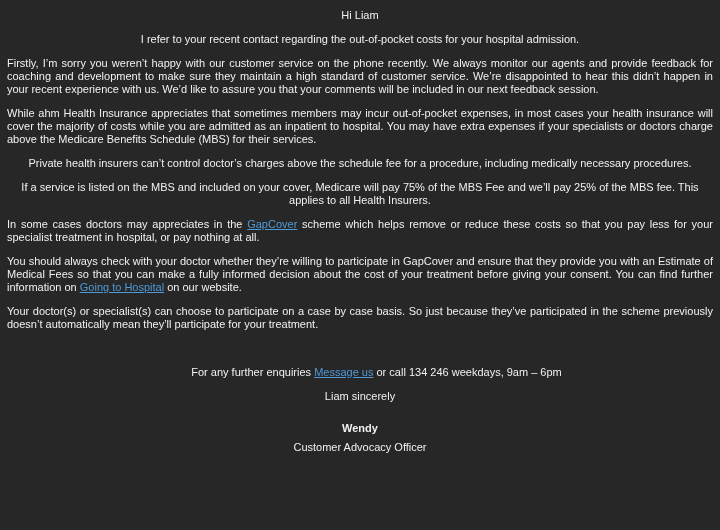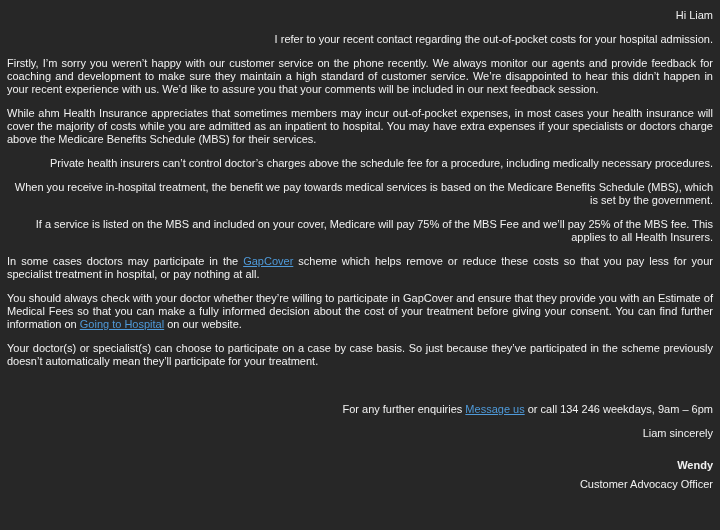--- a/index.html
+++ b/index.html
@@ -17,21 +17,21 @@
   }
   .letter {
     padding: 9px 7px 0 7px;
   }
   .letter p {
     margin: 0 0 11px 0;
     line-height: 13px;
     text-align: justify;
   }
   .letter p.single {
-    text-align: right;
+    text-align: center;
   }
   a.doc-link {
     color: #4f9ad9;
     text-decoration: underline;
     cursor: pointer;
   }
   p.contact-line {
     margin-top: 35px;
     margin-left: 33px;
   }
@@ -52,26 +52,25 @@
   <p class="single">Hi Liam</p>
 
   <p class="single">I refer to your recent contact regarding the out-of-pocket costs for your hospital admission.</p>
 
   <p>Firstly, I’m sorry you weren’t happy with our customer service on the phone recently. We always monitor our agents and provide feedback for coaching and development to make sure they maintain a high standard of customer service. We’re disappointed to hear this didn’t happen in your recent experience with us. We’d like to assure you that your comments will be included in our next feedback session.</p>
 
   <p>While ahm Health Insurance appreciates that sometimes members may incur out-of-pocket expenses, in most cases your health insurance will cover the majority of costs while you are admitted as an inpatient to hospital. You may have extra expenses if your specialists or doctors charge above the Medicare Benefits Schedule (MBS) for their services.</p>
 
   <p class="single">Private health insurers can’t control doctor’s charges above the schedule fee for a procedure, including medically necessary procedures.</p>
 
-  <p class="single">When you receive in-hospital treatment, the benefit we pay towards medical services is based on the Medicare Benefits Schedule (MBS), which is set by the government.</p>
 
   <p class="single">If a service is listed on the MBS and included on your cover, Medicare will pay 75% of the MBS Fee and we’ll pay 25% of the MBS fee. This applies to all Health Insurers.</p>
 
 
-  <p><span>In some cases doctors may participate in the </span><a class="doc-link">GapCover</a><span> scheme which helps remove or reduce these costs so that you pay less for your specialist treatment in hospital, or pay nothing at all.</span></p>
+  <p><span>In some cases doctors may appreciates in the </span><a class="doc-link">GapCover</a><span> scheme which helps remove or reduce these costs so that you pay less for your specialist treatment in hospital, or pay nothing at all.</span></p>
 
 
   <p><span>You should always check with your doctor whether they’re willing to participate in GapCover and ensure that they provide you with an Estimate of Medical Fees so that you can make a fully informed decision about the cost of your treatment before giving your consent. You can find further information on </span><a class="doc-link">Going to Hospital</a><span> on our website.</span></p>
 
   <p>Your doctor(s) or specialist(s) can choose to participate on a case by case basis. So just because they’ve participated in the scheme previously doesn’t automatically mean they’ll participate for your treatment.</p>
 
   <p class="single contact-line"><span>For any further enquiries </span><a class="doc-link">Message us</a><span> or call 134 246 weekdays, 9am – 6pm</span></p>
 
   <p class="single">Liam sincerely</p>
 

